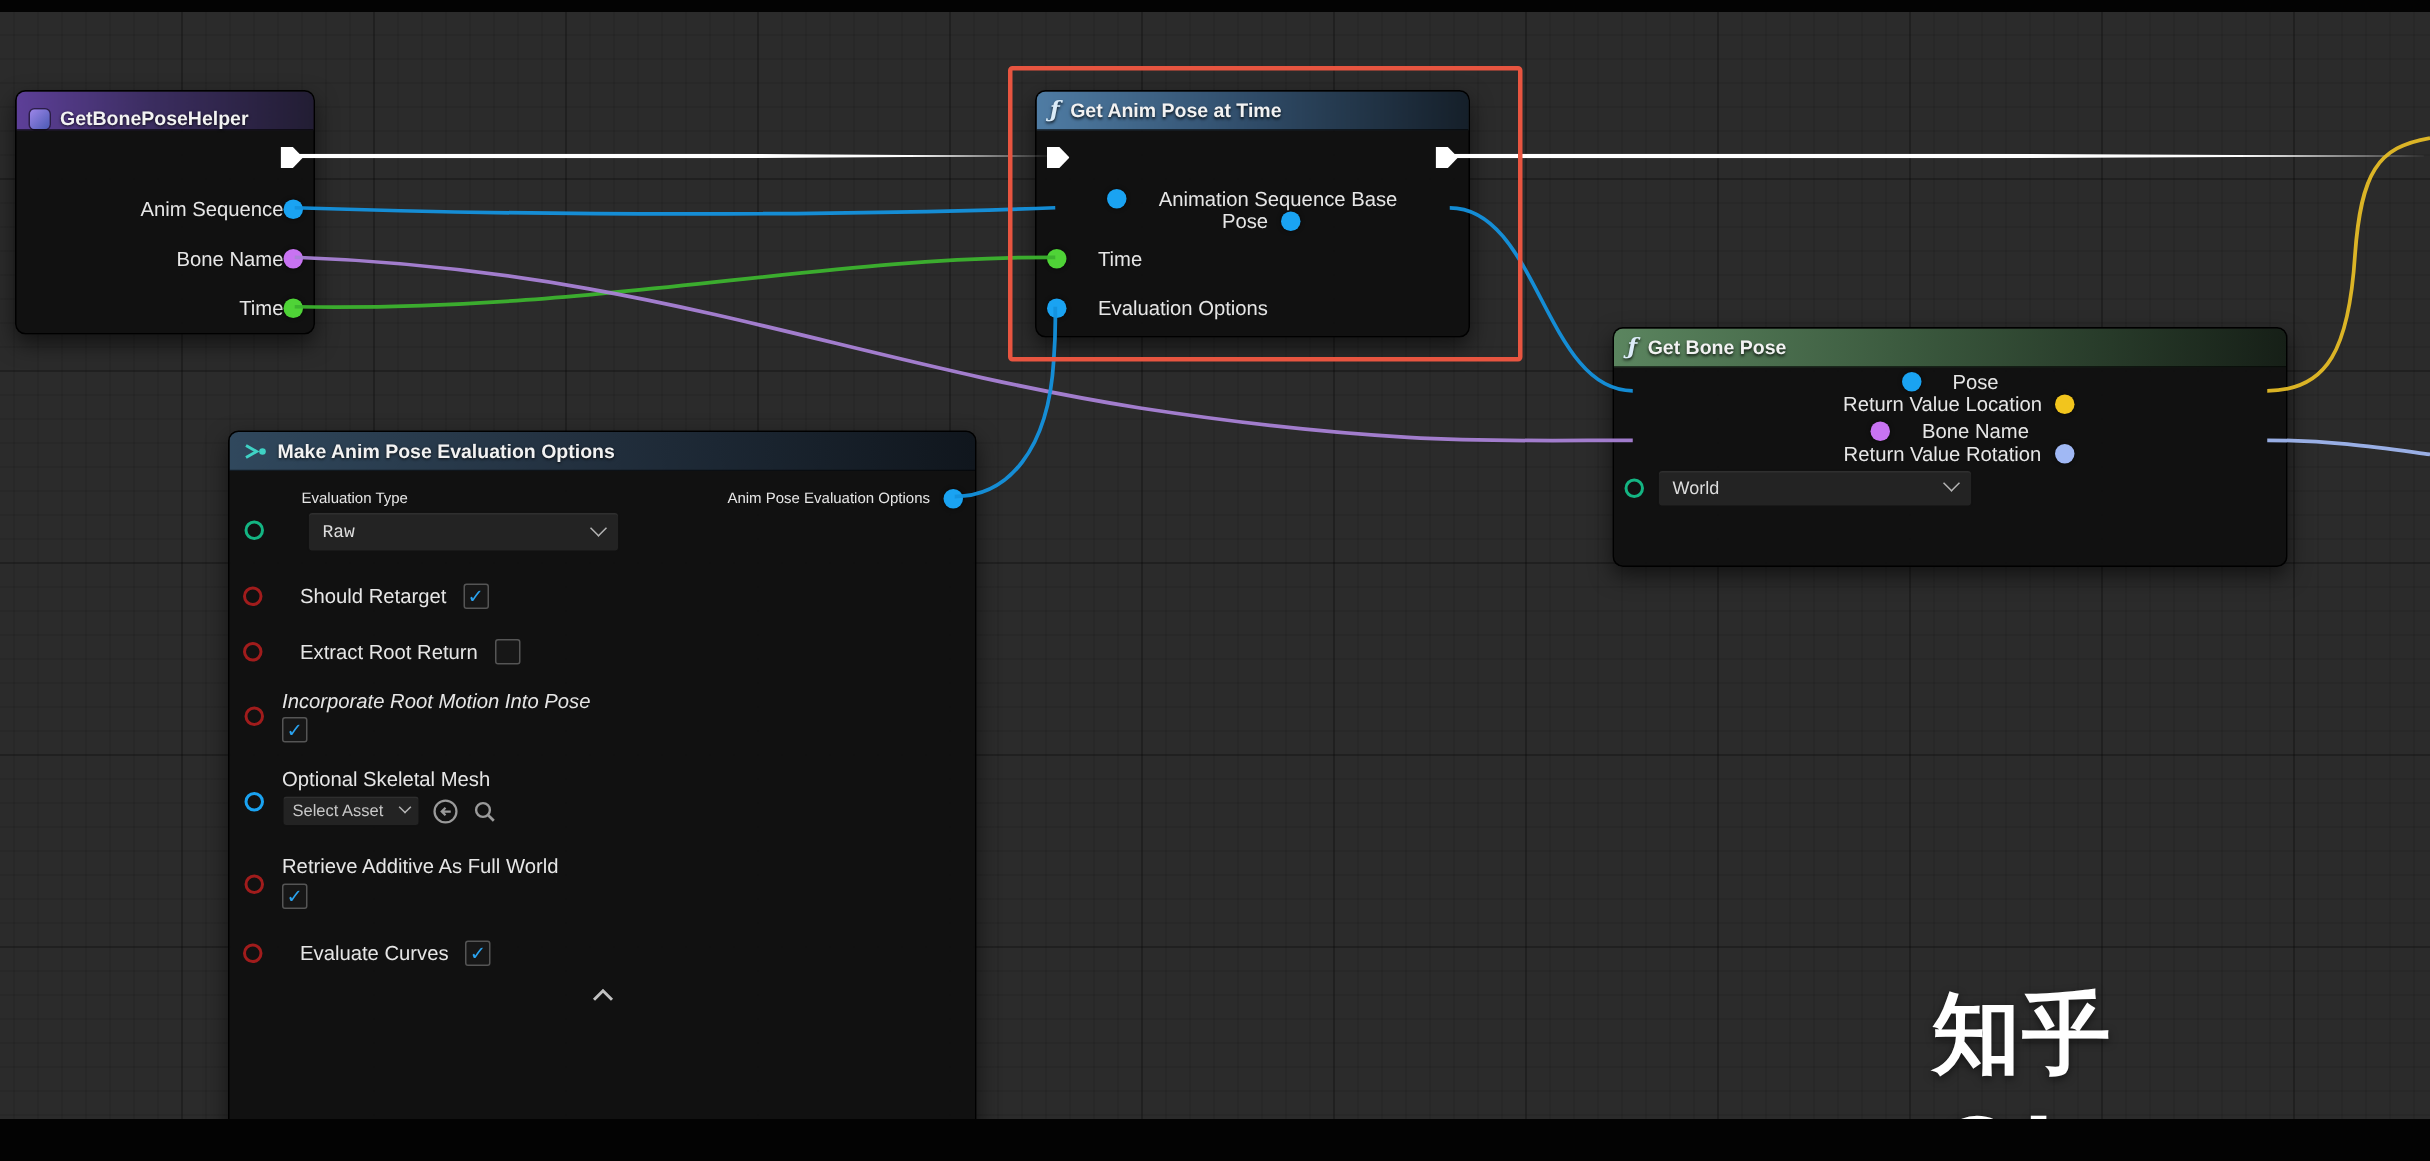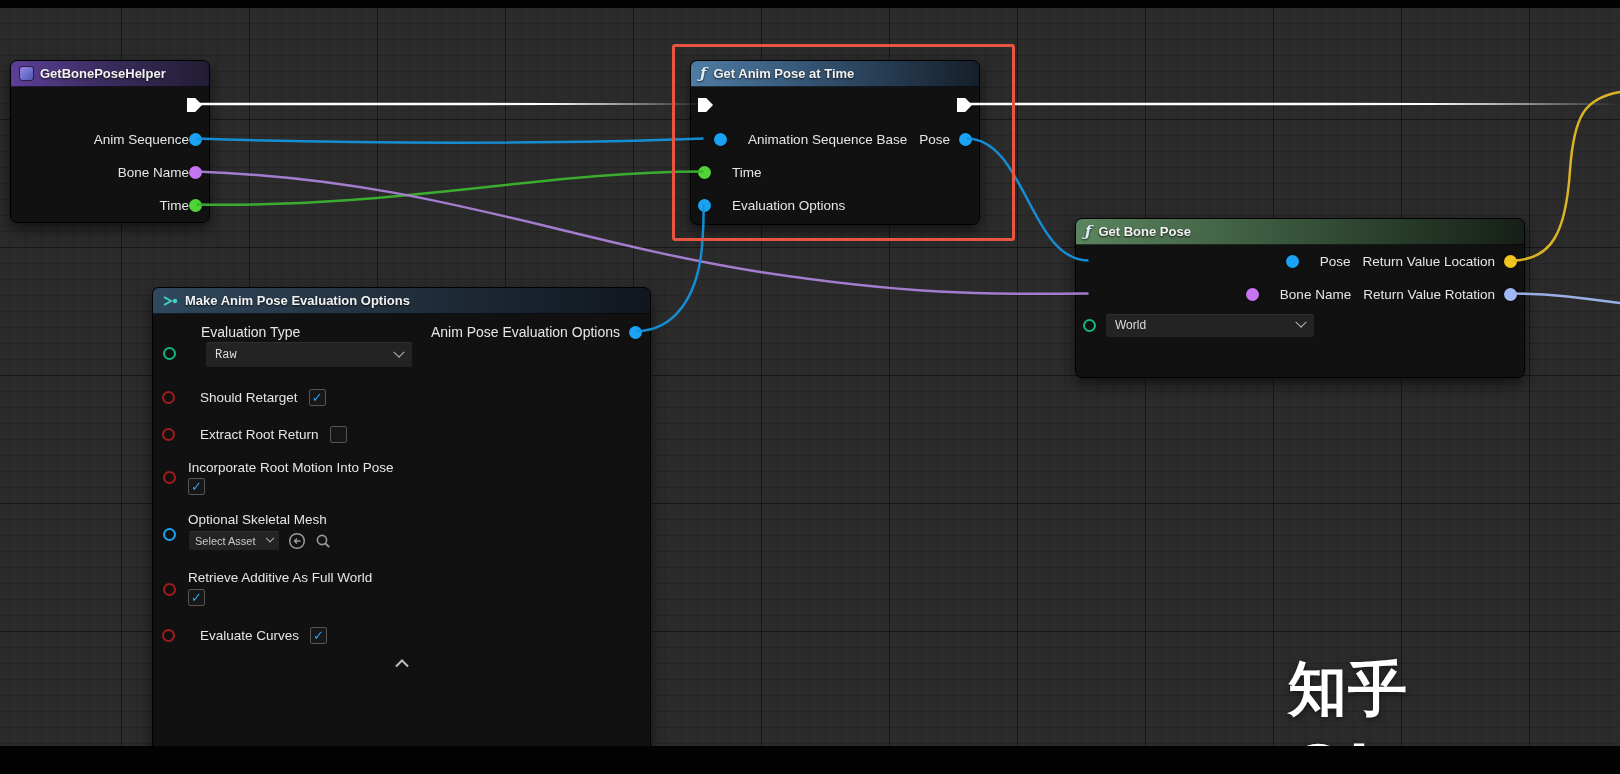--- a/index.html
+++ b/index.html
@@ -39,39 +39,39 @@
     box-shadow:0 6px 14px rgba(0,0,0,0.55);
     color:#e4e4e4;
   }
   .nhead {
     height:26px; display:flex; align-items:center; gap:7px;
     padding:0 9px; border-radius:6px 6px 0 0;
     font-size:13px; font-weight:bold; color:#f2f2f2;
     text-shadow:0 1px 2px rgba(0,0,0,0.8);
     border-bottom:1px solid rgba(0,0,0,0.6);
   }
-  .head-helper   { background:linear-gradient(90deg,#5d3f98 0%,#3b2d60 45%,#221d33 100%); }
+  .head-helper   { background:linear-gradient(90deg,#5d3f98 0%,#3b2d60 45%,#221d33 100%);align-items:flex-end; }
   .head-animpose { background:linear-gradient(90deg,#4f7ca4 0%,#32506e 45%,#151f29 100%); }
   .head-bonepose { background:linear-gradient(90deg,#5b855f 0%,#3a583d 45%,#161f17 100%); }
   .head-make     { background:linear-gradient(90deg,#30485d 0%,#233140 45%,#10161d 100%); }
 
   .icon-sq { width:13px; height:13px; border-radius:3px; flex:none;
              background:linear-gradient(135deg,#9c86e8,#4b5ab4); box-shadow:0 0 0 1px rgba(0,0,0,0.5); }
   .ficon { font-family:"DejaVu Serif",serif; font-style:italic; font-weight:bold;
            font-size:15px; line-height:1; color:#dcecf8; flex:none; }
 
   .execrow { height:36px; display:flex; align-items:center; padding:0 7px; }
   .execrow.out { justify-content:flex-end; }
   .execrow.both { justify-content:space-between; }
   .exec { width:15px; height:14px; background:#fff; flex:none;
           clip-path:polygon(0 0,55% 0,100% 50%,55% 100%,0 100%); }
 
   .prow { height:33px; display:flex; align-items:center; padding:0 7px; font-size:13.5px; }
   .prow.out { justify-content:flex-end; }
-  .prow.split { justify-content:flex-end; }
+  .prow.split { justify-content:center;flex-direction:column; }
   .pgroup { display:flex; align-items:center; gap:9px; }
   .plabel { color:#e6e6e6; white-space:nowrap;margin-left:12px; }
 
   .pin { width:13px; height:13px; border-radius:50%; flex:none; }
   .pin.filled { background:var(--c,#888); box-shadow:0 0 3px rgba(0,0,0,0.6); }
   .pin.hollow { border:2.5px solid var(--c,#888); background:transparent; }
   .pin.spacer { visibility:hidden; }
 
   
   .dd { background:#232323; border:1px solid #111; border-radius:3px;
@@ -83,21 +83,21 @@
   .dd.small { font-size:11px; color:#c8c8c8; padding:0 6px; }
   .dd.small::after { width:5px; height:5px; }
 
   .cb { width:17px; height:17px; background:#171717; border:1px solid #555;
         border-radius:2px; display:flex; align-items:center; justify-content:center; flex:none; }
   .cb.checked::after { content:"✓"; color:#2aa3f0; font-size:13px; font-weight:bold; line-height:1; }
 
   
   .mabs { position:absolute; }
   .m-r1 { left:0; right:0; top:28px; height:32px; display:flex; align-items:center;
-          justify-content:space-between; padding:0 8px 0 36px; font-size:14px; }
+          justify-content:space-between; padding:0 8px 0 36px; font-size:10px; }
   .m-flexrow { left:9px; height:32px; display:flex; align-items:center; gap:13px; font-size:13.5px; }
   .m-label { left:35px; font-size:13.5px; color:#e6e6e6; white-space:nowrap; }
 
   .round-icon { margin-left:8px; flex:none; }
 
   .collapse { position:absolute; left:50%; transform:translateX(-50%); }
 
   .highlight-rect { position:absolute; z-index:6; border:3px solid #e85540;
                     border-radius:3px; pointer-events:none; }
 
@@ -240,21 +240,21 @@
       <span class="plabel">Should Retarget</span>
       <span class="cb checked" style="margin-left:-2px;"></span>
     </div>
 
     <div class="mabs m-flexrow" style="top:130px;">
       <span class="pin hollow" style="--c: #a11c1c;"></span>
       <span class="plabel">Extract Root Return</span>
       <span class="cb" style="margin-left:-2px;"></span>
     </div>
 
-    <span class="mabs m-label" style="top:172px;">Incorporate Root Motion Into Pose</span>
+    <span class="mabs m-label" style="top:172px;font-style:italic;">Incorporate Root Motion Into Pose</span>
     <span class="pin hollow mabs" style="left: 10px; top: 183px; --c: #a11c1c;"></span>
     <span class="cb checked mabs" style="left:35px; top:190px;"></span>
 
     <span class="mabs m-label" style="top:224px;">Optional Skeletal Mesh</span>
     <span class="pin hollow mabs" style="left: 10px; top: 240px; --c: #1aa3f2;"></span>
     <div class="mabs" style="left:35px; top:242px; display:flex; align-items:center;">
       <span class="dd small" style="width:92px; height:21px;">
         <span>Select Asset</span>
       </span>
       <svg class="round-icon" width="18" height="18">

